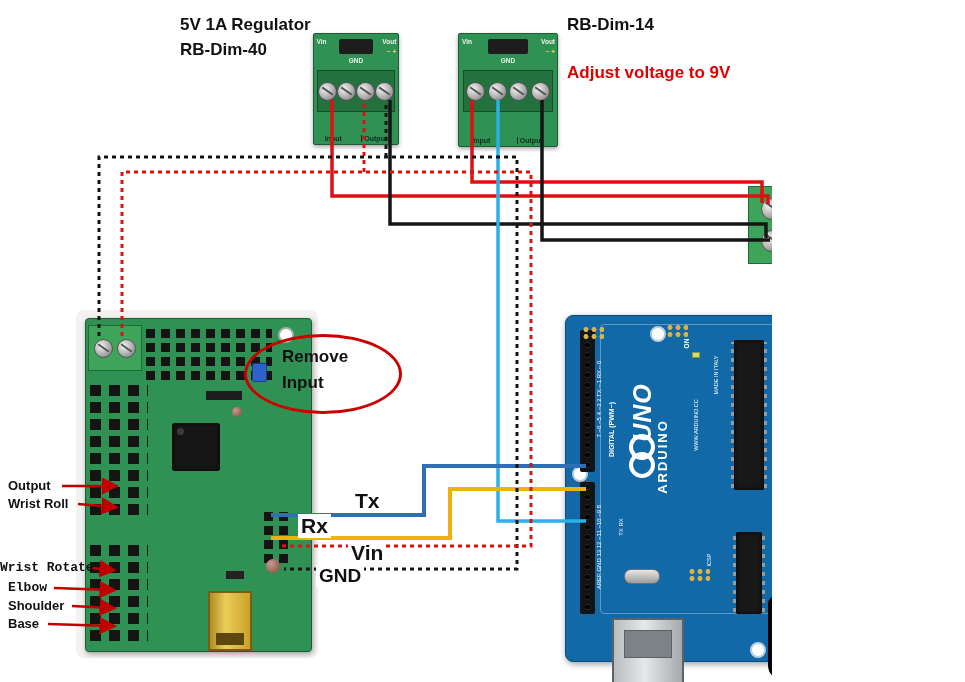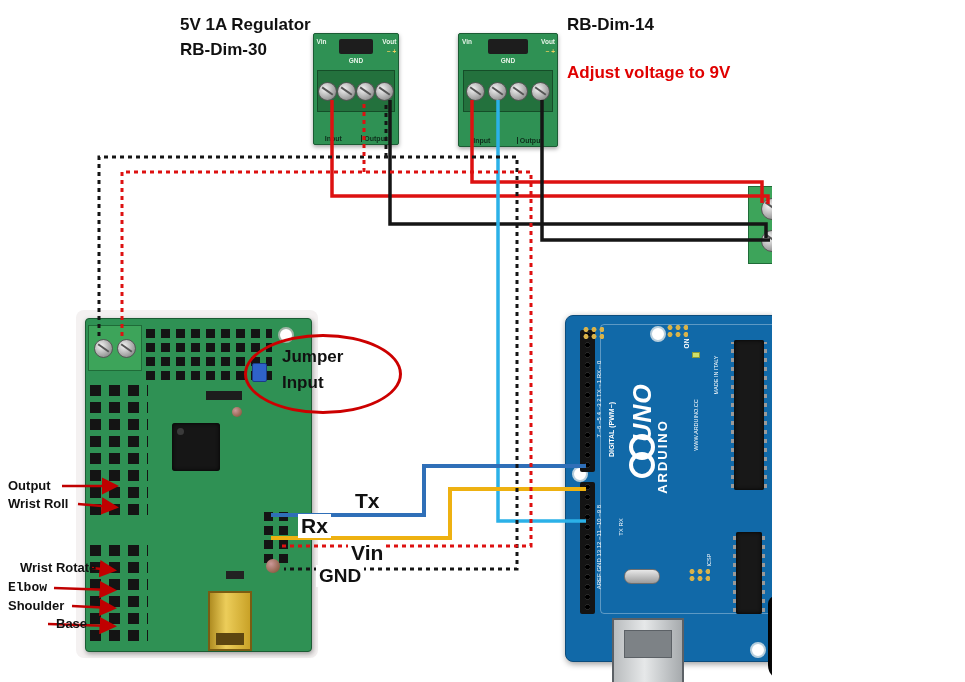--- a/index.html
+++ b/index.html
@@ -100,21 +100,21 @@
   svg.overlay{position:absolute;left:0;top:0;z-index:4;pointer-events:none;}
   svg .wire{fill:none;}
 </style>
 </head>
 <body>
 
 <div id="page">
 
   <div class="abs title" style="left:180px;top:12px;z-index:6;">
     <div>5V 1A Regulator</div>
-    <div>RB-Dim-30</div>
+    <div>RB-Dim-40</div>
   </div>
   <div class="abs title" style="left:567px;top:12px;z-index:6;">
     <div>RB-Dim-14</div>
   </div>
   <div class="abs note" style="left:567px;top:63px;z-index:6;">Adjust voltage to 9V</div>
 
   <div class="reg-board" style="left:313px;top:33px;width:84px;height:110px;">
     <div class="rb-txt" style="left:3%;top:4px;">Vin</div>
     <div class="rb-txt" style="right:2%;top:4px;">Vout</div>
     <div class="rb-pol" style="right:2%;top:14px;">− +</div>
@@ -174,21 +174,21 @@
     <div class="sv-chip"></div>
     <div class="sv-cap" style="left:146px;top:88px;width:10px;height:10px;"></div>
     <div class="sv-cap" style="left:180px;top:240px;width:14px;height:14px;"></div>
     <div class="abs" style="left:140px;top:252px;width:18px;height:8px;background:#222;"></div>
     <div class="abs" style="left:120px;top:72px;width:36px;height:9px;background:#1d1d1d;"></div>
     <div class="sv-usb"></div>
   </div>
 
   <div id="rj-ellipse"></div>
   <div id="rj-text">
-    <div>Jumper</div>
+    <div>Remove</div>
     <div>Input</div>
   </div>
 
   <div id="arduino">
     <div class="sk" style="left:34px;top:8px;width:198px;height:288px;"></div>
     <div class="hole" style="left:84px;top:10px;"></div>
     <div class="hole" style="left:252px;top:6px;"></div>
     <div class="hole" style="left:6px;top:150px;"></div>
     <div class="hole" style="left:184px;top:326px;"></div>
 
@@ -261,18 +261,18 @@
     <line x1="48" y1="624" x2="112" y2="626" stroke-width="2.5" marker-end="url(#arh)" stroke="#c00000"></line>
   </svg>
 
   <div class="wire-lbl" style="left:352px;top:489px;">Tx</div>
   <div class="wire-lbl" style="left:298px;top:514px;">Rx</div>
   <div class="wire-lbl" style="left:348px;top:541px;">Vin</div>
   <div class="wire-lbl" style="left:316px;top:565px;font-size:19px;">GND</div>
 
   <div class="ch-lbl" style="top:478px;">Output</div>
   <div class="ch-lbl" style="top:496px;">Wrist Roll</div>
-  <div class="ch-lbl" style="top:560px;left:20px;">Wrist Rotate</div>
+  <div class="ch-lbl" style="top:560px;left:0;font-family:Liberation Mono, monospace;">Wrist Rotate</div>
   <div class="ch-lbl" style="top:580px;font-family:Liberation Mono, monospace;">Elbow</div>
   <div class="ch-lbl" style="top:598px;">Shoulder</div>
-  <div class="ch-lbl" style="top:616px;margin-left:48px;">Base</div>
+  <div class="ch-lbl" style="top:616px;">Base</div>
 
 </div>
 
 </body></html>

